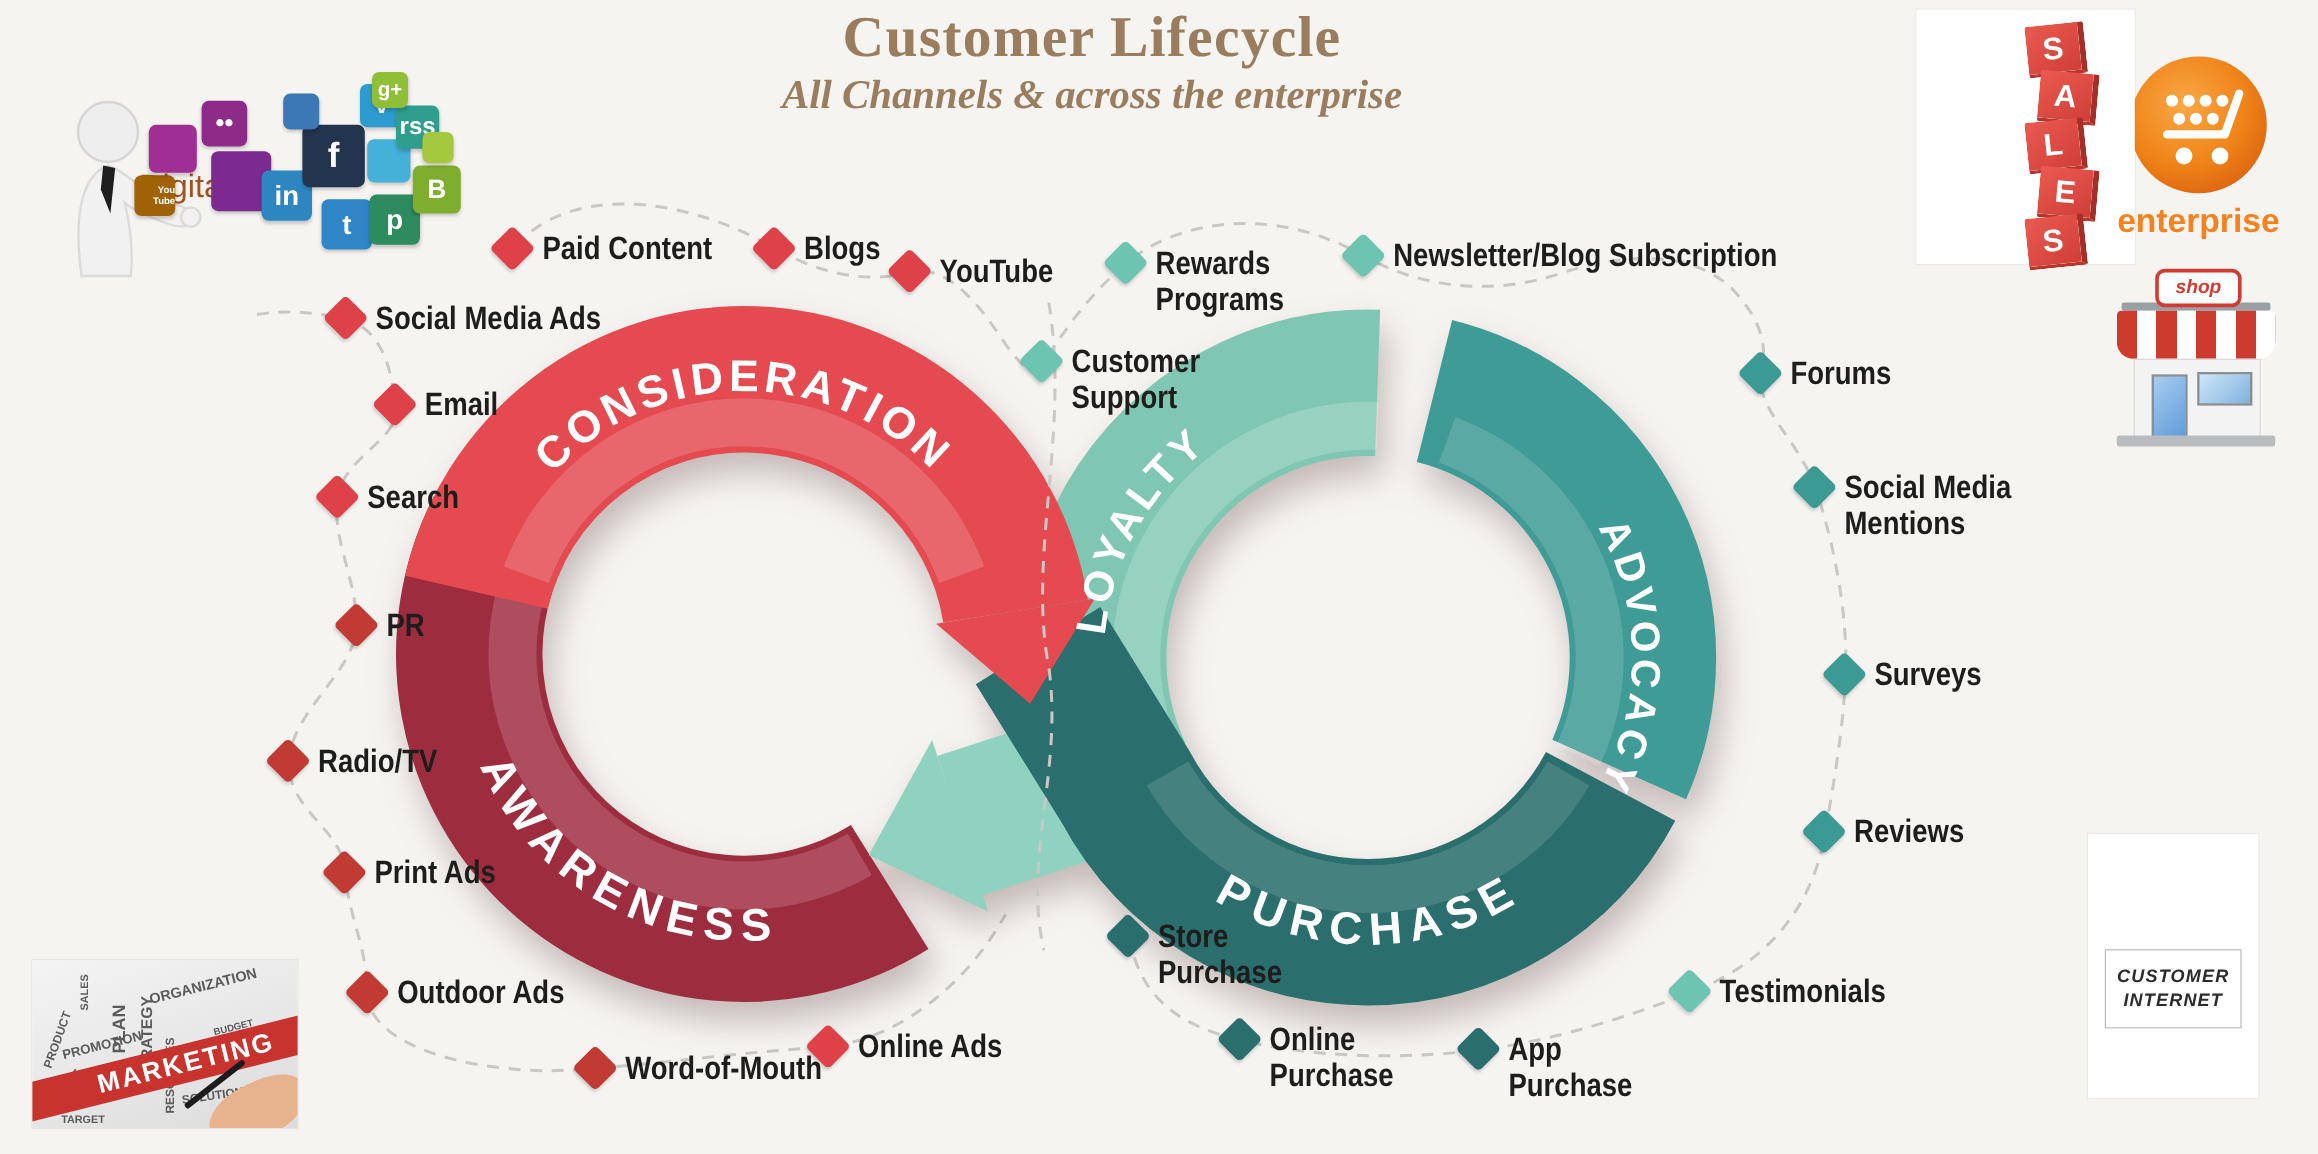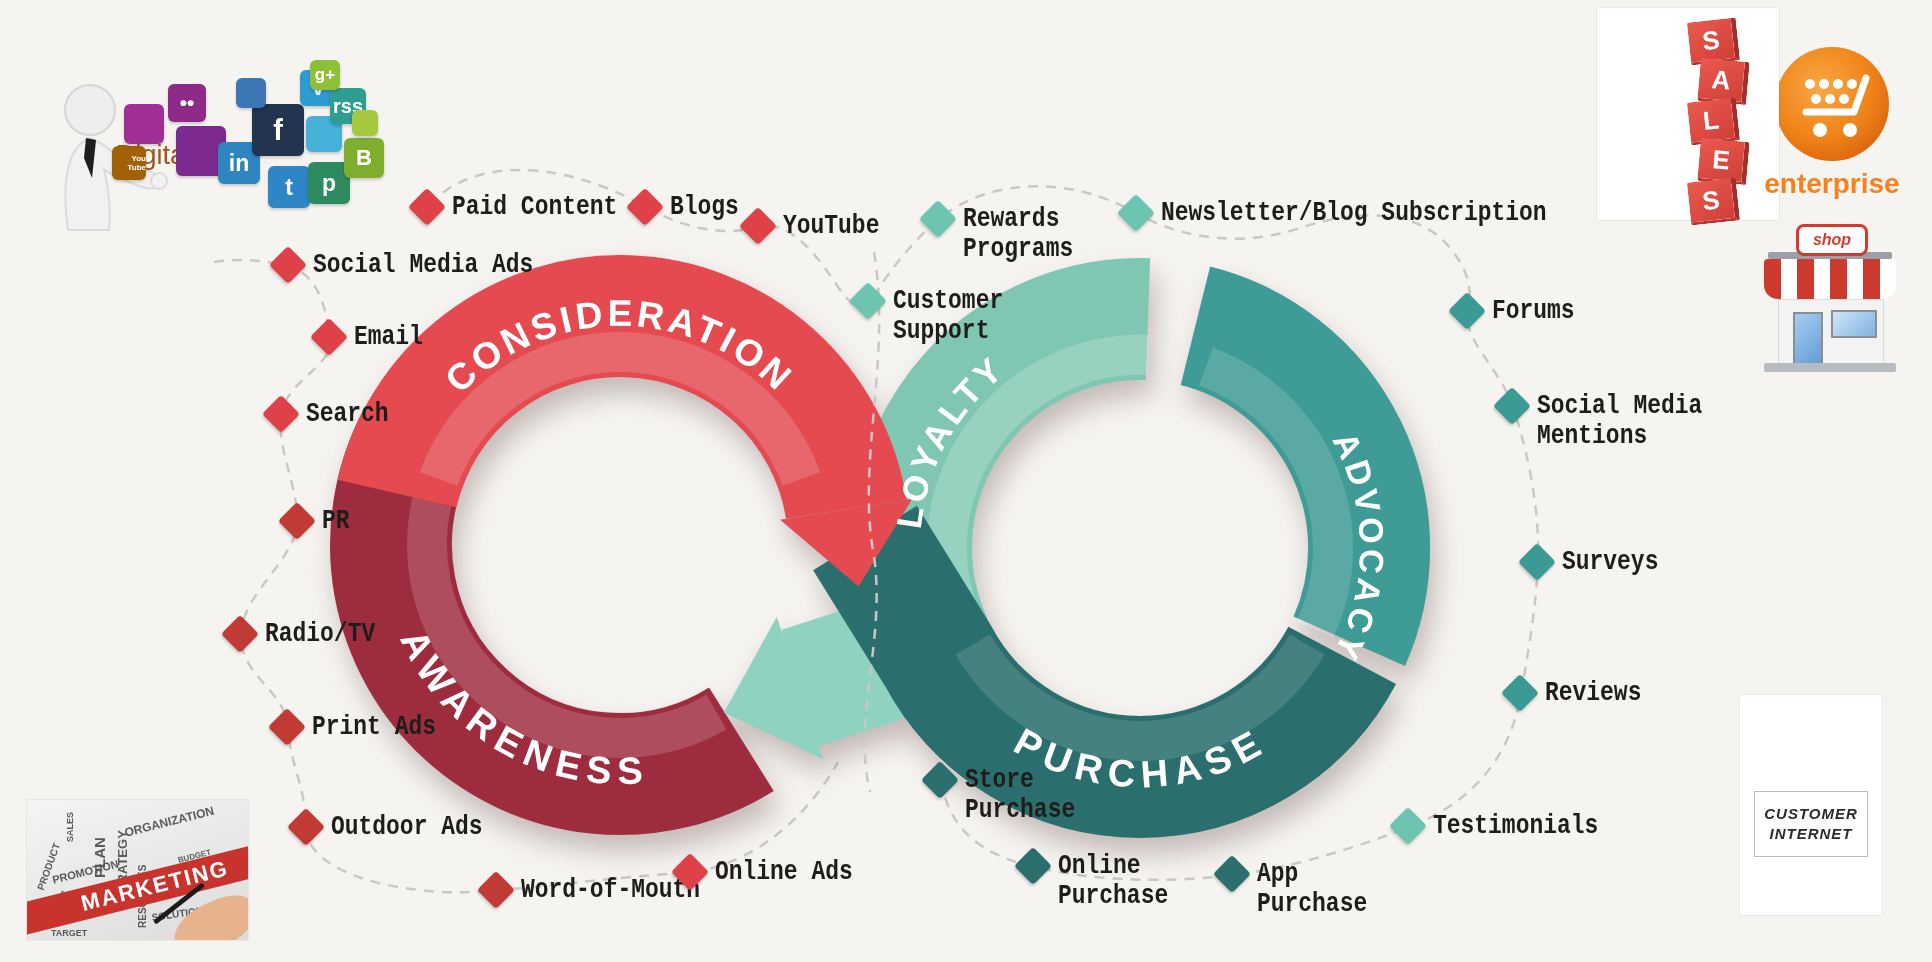--- a/index.html
+++ b/index.html
@@ -19,21 +19,21 @@
     font-size:34px;color:#9a7d5e;line-height:40px;
   }
   
   svg.stage-layer{position:absolute;left:0;top:0;}
   .ribbons{filter:drop-shadow(6px 16px 14px rgba(80,50,50,.30));}
   .stage-text{
     font-family:"Liberation Sans", sans-serif;font-weight:700;fill:#ffffff;
   }
   .dashed{fill:none;stroke:#c9c8c4;stroke-width:2.5;stroke-dasharray:10 8;}
   
-  #channels{position:absolute;left:0;top:0;width:1932px;height:962px;pointer-events:none;font-family:Liberation Mono, monospace;}
+  #channels{position:absolute;left:0;top:0;width:1932px;height:962px;pointer-events:none;}
   .diamond{
     position:absolute;width:27px;height:27px;border-radius:4px;
     transform:translate(-50%,-50%) rotate(45deg);
     box-shadow:1px 2px 3px rgba(0,0,0,.18);
   }
   .ch-label{
     position:absolute;color:#1d1d1b;font-size:27px;font-weight:700;line-height:30px;
     white-space:nowrap;transform:scaleX(.85);transform-origin:0 50%;letter-spacing:0px;
   }
   
@@ -87,20 +87,22 @@
   #cs-sign{
     position:absolute;left:14px;top:96px;width:112px;height:64px;background:#fff;border:1px solid #bbb;
     display:flex;flex-direction:column;align-items:center;justify-content:center;
     font-style:italic;font-weight:700;font-size:15px;color:#2b2b2b;letter-spacing:1px;line-height:20px;
   }
 </style>
 </head>
 <body>
 
 <div class="title-wrap">
+  <div class="main-title">Customer Lifecycle</div>
+  <div class="sub-title">All Channels &amp; across the enterprise</div>
 </div>
 
 <svg class="stage-layer" width="1932" height="962" viewBox="0 0 1932 962">
   <defs>
     <path id="gCons" d="M 404.8 466.7 A 229 229 0 0 1 835.2 466.7"></path>
     <path id="gAware" d="M 391 545 A 229 229 0 0 0 734.5 743.3"></path>
     <path id="gLoyal" d="M 941.7 662.5 A 229 229 0 0 1 1132.0 319.2"></path>
     <path id="gPurch" d="M 927.7 633.9 A 229 229 0 0 0 1352.3 633.9"></path>
     <path id="gAdvo" d="M 1236.9 340.5 A 229 229 0 0 1 1236.9 755.5"></path>
     <radialGradient id="ogr" cx="40%" cy="35%" r="75%">

